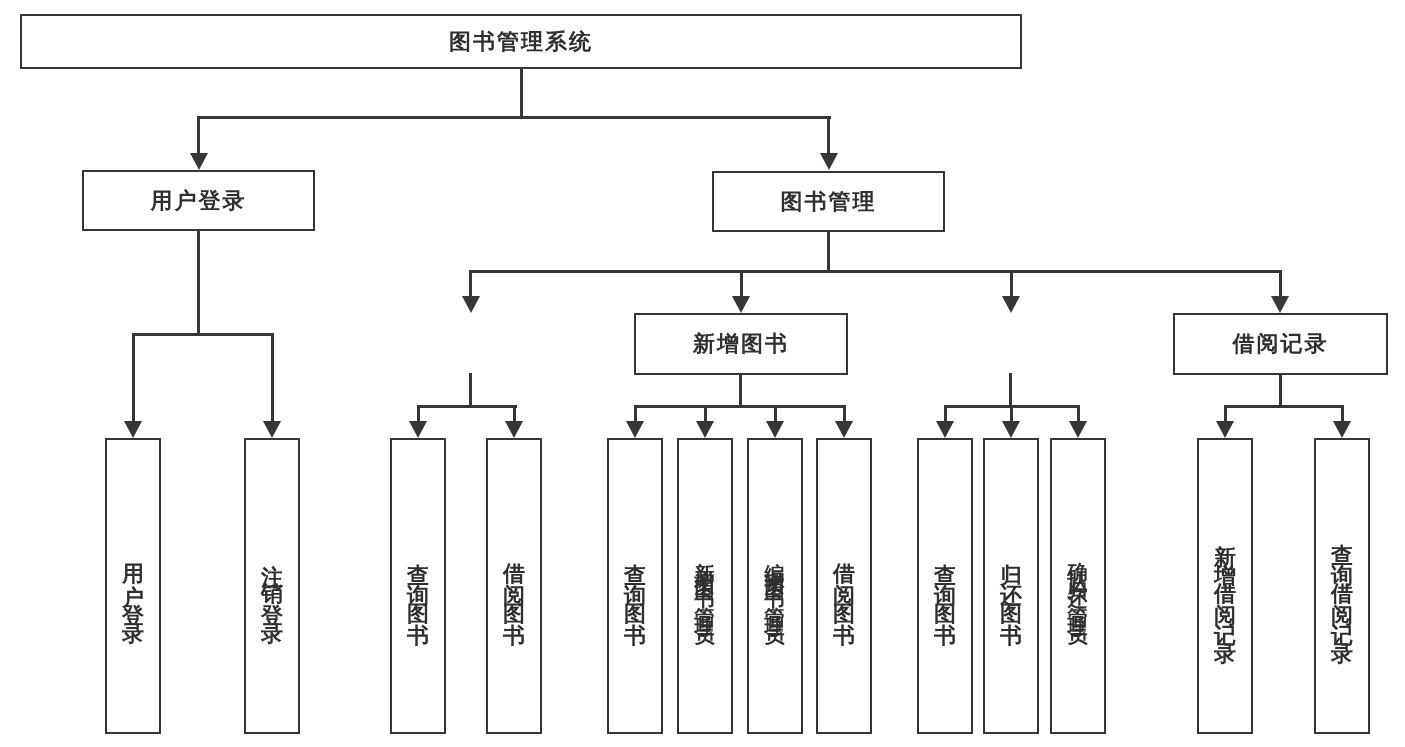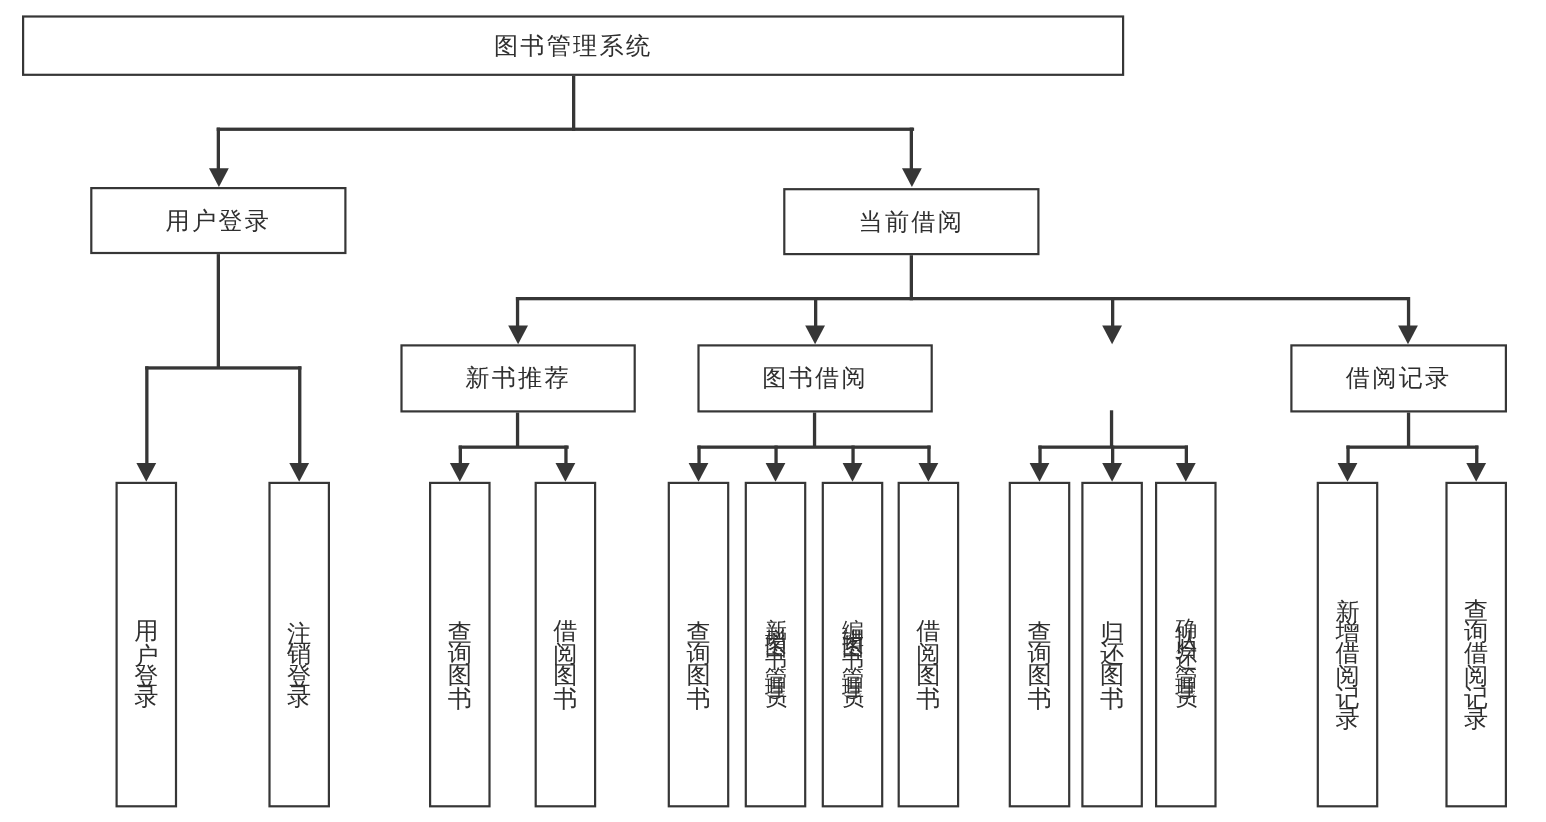--- a/index.html
+++ b/index.html
@@ -15,29 +15,30 @@
     position:absolute;
     box-sizing:border-box;
     background:#ffffff;
     border:2px solid #363636;
     display:flex;
     align-items:center;
     justify-content:center;
     text-align:center;
     color:#2f2f2f;
     z-index:2;
+    font-weight:bold;
   }
   .hbox{font-size:22px;letter-spacing:2px;}
   .root{left:20px;top:14px;width:1002px;height:55px;}
   .n-user{left:82px;top:170px;width:233px;height:61px;}
   .n-mgmt{left:712px;top:171px;width:233px;height:61px;}
   .n-newbook{left:364px;top:313px;width:214px;height:62px;}
   .n-borrow{left:634px;top:313px;width:214px;height:62px;}
   .n-current{left:904px;top:313px;width:214px;height:62px;}
-  .n-records{left:1173px;top:313px;width:197px;height:62px;}
+  .n-records{left:1173px;top:313px;width:215px;height:62px;}
   .leaf{
     top:438px;width:56px;height:296px;
   }
   .leaf span{
     writing-mode:vertical-rl;
     text-orientation:mixed;
     font-size:22px;
     letter-spacing:20px;
     line-height:1;
     white-space:nowrap;
@@ -68,23 +69,22 @@
     z-index:3;
   }
 </style>
 </head>
 <body>
 
 <div id="canvas">
 
   <div class="box hbox root">图书管理系统</div>
   <div class="box hbox n-user">用户登录</div>
-  <div class="box hbox n-mgmt">当前借阅</div>
-  <div class="box hbox n-newbook">新书推荐</div>
-  <div class="box hbox n-borrow">图书借阅</div>
+  <div class="box hbox n-mgmt">图书管理</div>
+  <div class="box hbox n-borrow">新增图书</div>
   <div class="box hbox n-records">借阅记录</div>
 
   <div class="box leaf lf-u1">
       <span>用户登录</span>
     </div>
   <div class="box leaf lf-u2">
       <span>注销登录</span>
     </div>
 
   <div class="box leaf lf-n1">

